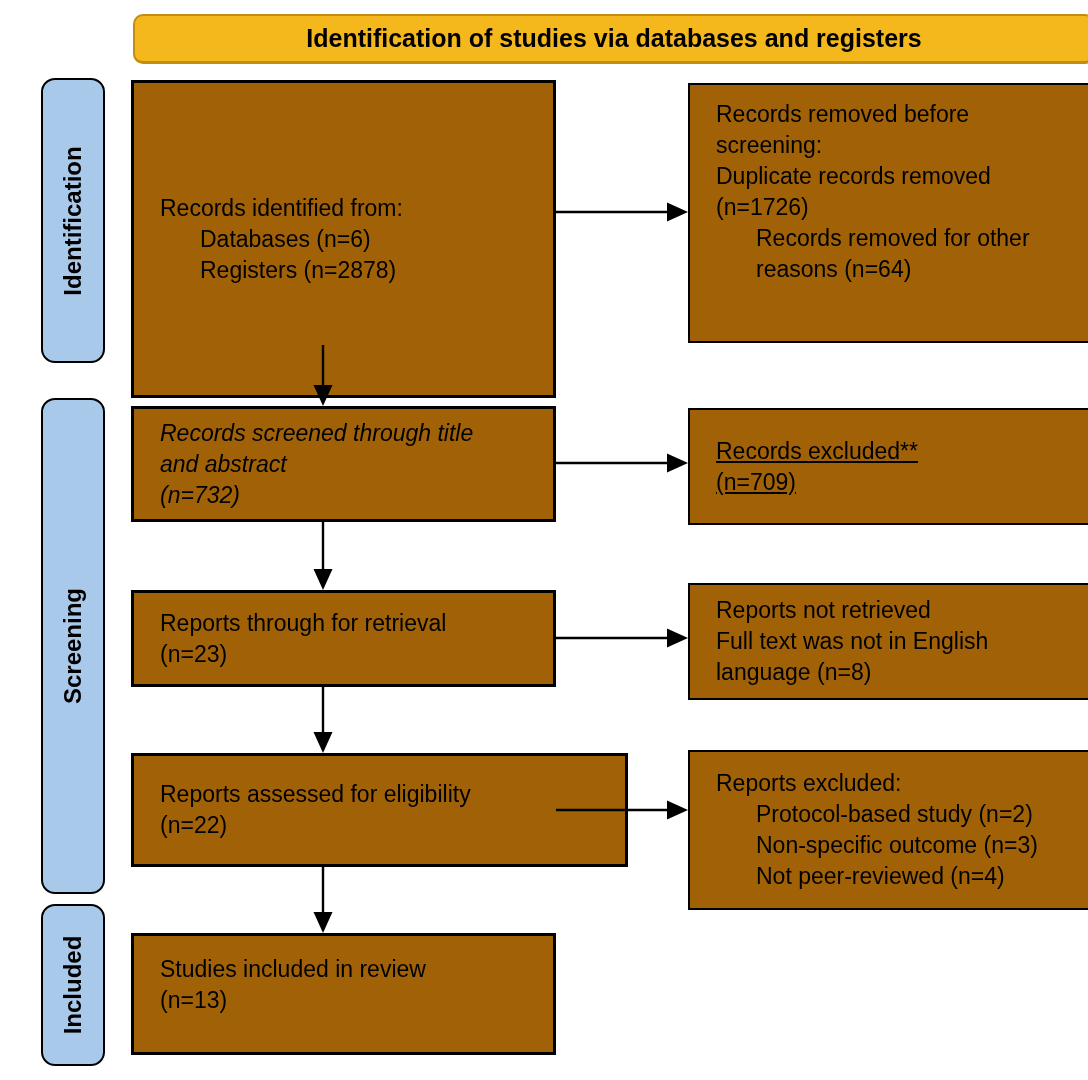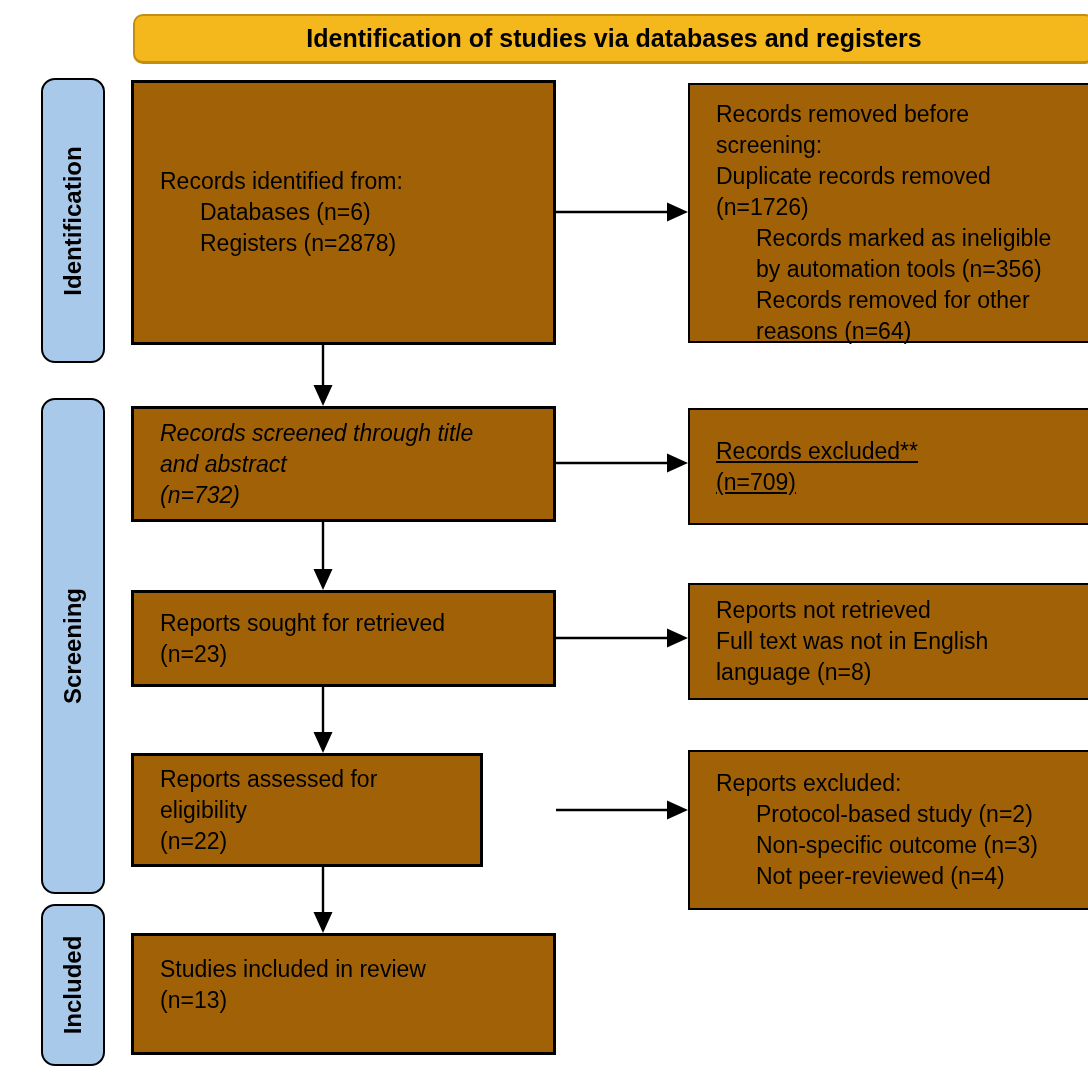--- a/index.html
+++ b/index.html
@@ -48,25 +48,25 @@
     display:flex;flex-direction:column;justify-content:center;
     padding:10px 14px 10px 26px;
   }
   .box.right{border-width:2.5px;}
   .box.top-align{justify-content:flex-start;}
   .indent{padding-left:40px;}
   .arrows{position:absolute;left:0;top:0;pointer-events:none;}
   .arrows line{stroke:var(--arrow-color);stroke-width:2.4;}
   .arrows polygon{fill:var(--arrow-color);}
   
-  .box-identified{left:98px;top:80px;width:425px;height:265px;}
+  .box-identified{left:98px;top:80px;width:425px;height:318px;}
   .box-screened{left:98px;top:406px;width:425px;height:116px;font-style:italic;}
   .box-screened .wrap-limit{max-width:345px;}
   .box-sought{left:98px;top:590px;width:425px;height:97px;}
-  .box-assessed{left:98px;top:753px;width:352px;height:114px;}
+  .box-assessed{left:98px;top:753px;width:497px;height:114px;}
   .box-included{left:98px;top:933px;width:425px;height:122px;padding-top:18px;}
   
   .box-removed{left:655px;top:83px;width:419px;height:260px;padding-top:14px;padding-right:44px;}
   .box-rexcluded{left:655px;top:408px;width:419px;height:117px;text-decoration:underline;}
   .box-notretrieved{left:655px;top:583px;width:419px;height:117px;padding-right:40px;}
   .box-repexcluded{left:655px;top:750px;width:420px;height:160px;}
 </style>
 </head>
 <body>
 
@@ -91,38 +91,37 @@
     <div class="indent">Databases (n=6)</div>
     <div class="indent">Registers (n=2878)</div>
   </div>
 
   <div class="box box-screened">
     <div class="wrap-limit">Records screened through title and abstract</div>
     <div>(n=732)</div>
   </div>
 
   <div class="box box-sought">
-    <div>Reports sought for retrieved</div>
+    <div>Reports through for retrieval</div>
     <div>(n=23)</div>
   </div>
 
   <div class="box box-assessed">
     <div>Reports assessed for eligibility</div>
     <div>(n=22)</div>
   </div>
 
   <div class="box box-included top-align">
     <div>Studies included in review</div>
     <div>(n=13)</div>
   </div>
 
   <div class="box right box-removed top-align">
     <div>Records removed before screening:</div>
     <div>Duplicate records removed (n=1726)</div>
-    <div class="indent">Records marked as ineligible by automation tools (n=356)</div>
     <div class="indent">Records removed for other reasons (n=64)</div>
   </div>
 
   <div class="box right box-rexcluded">
     <div>Records excluded**</div>
     <div>(n=709)</div>
   </div>
 
   <div class="box right box-notretrieved">
     <div>Reports not retrieved</div>

